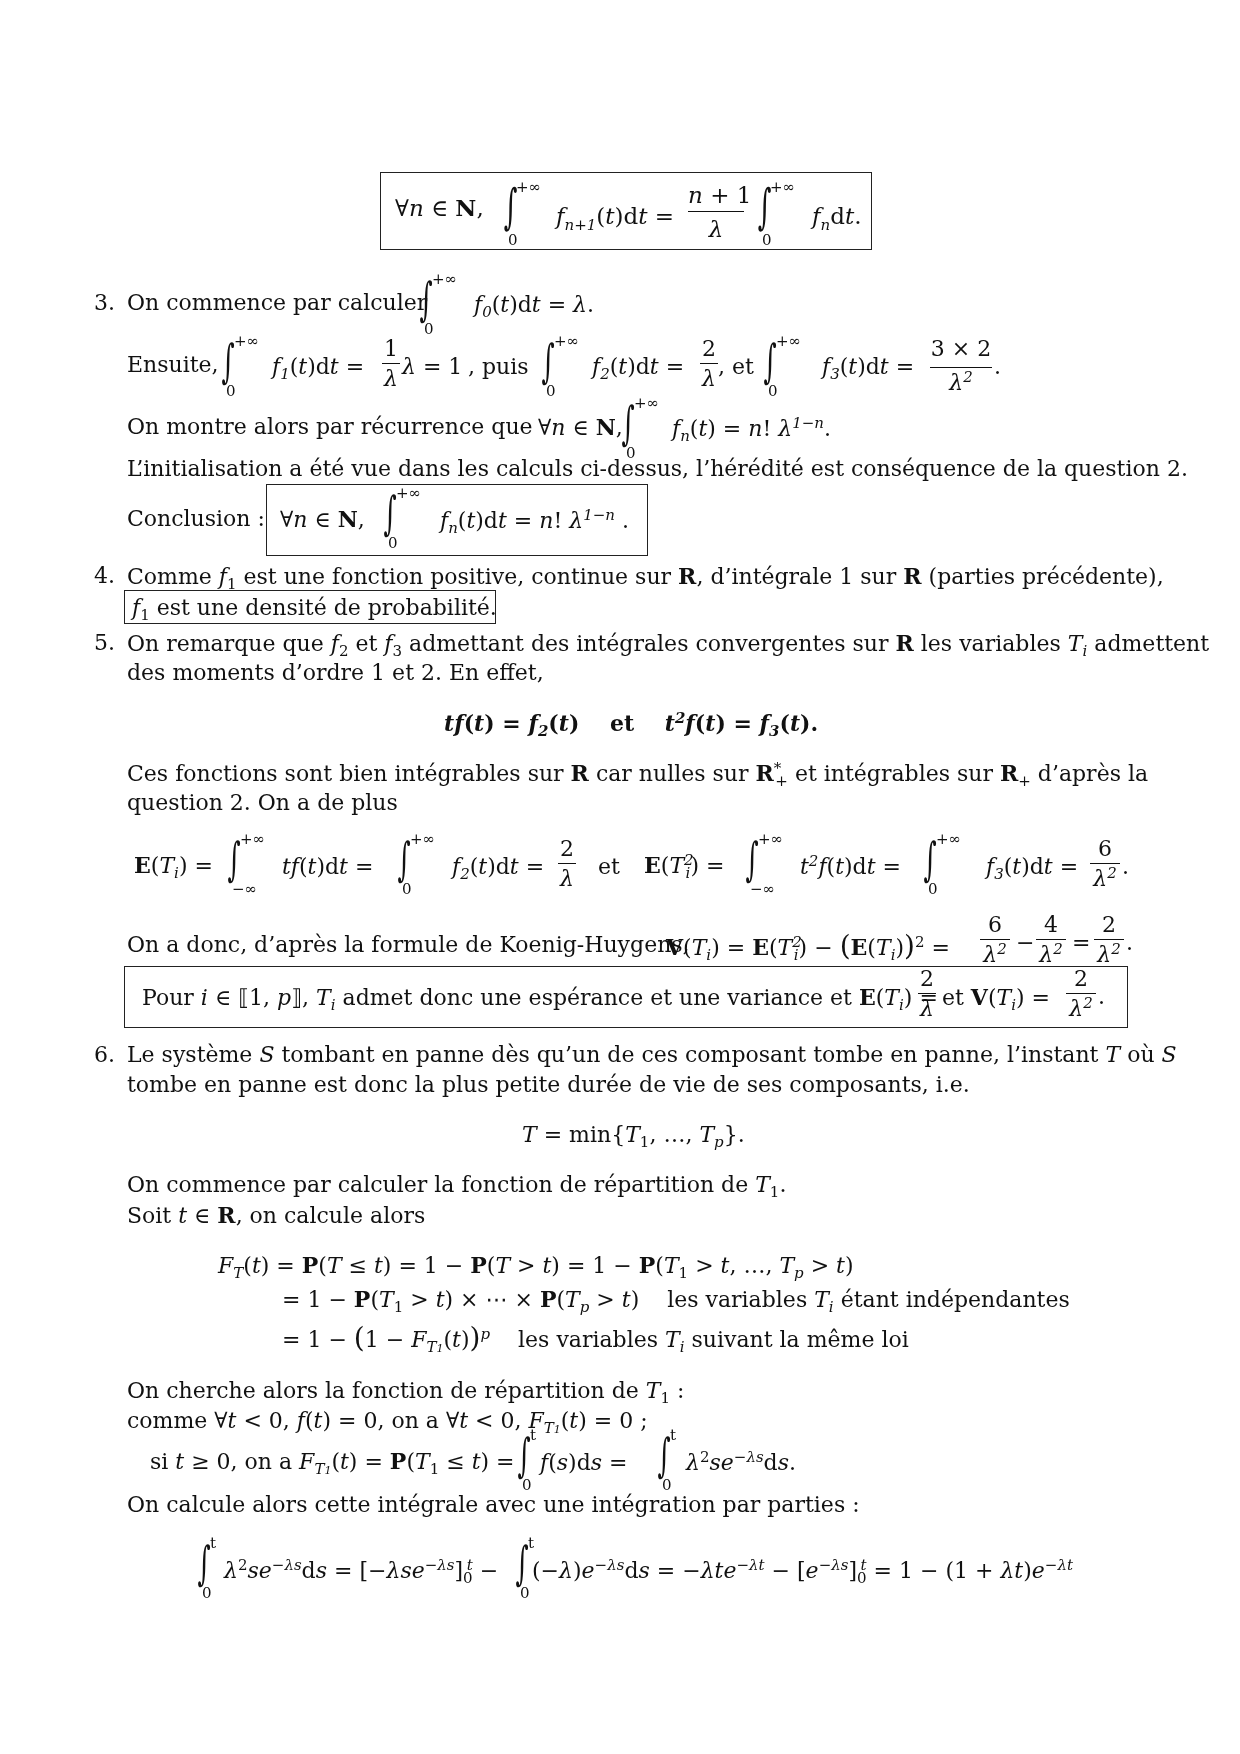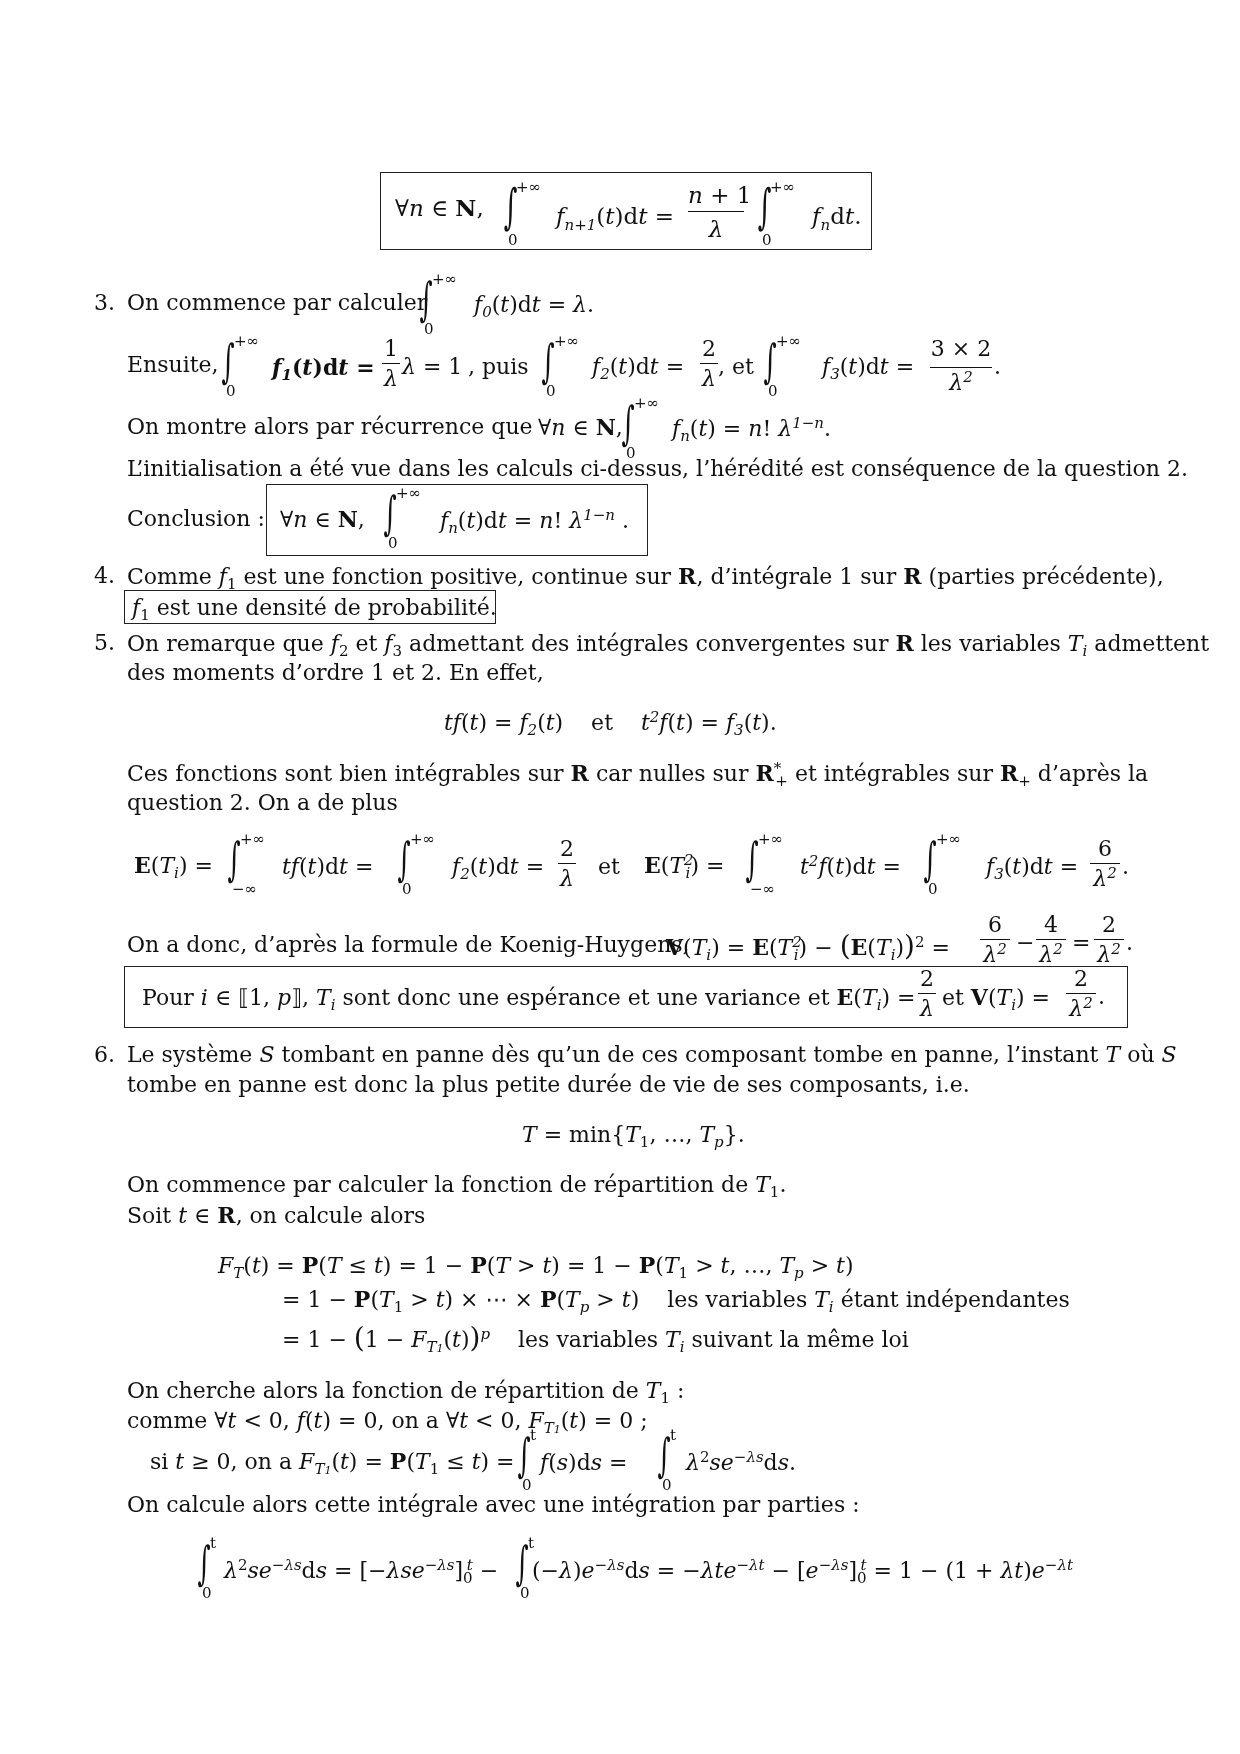--- a/index.html
+++ b/index.html
@@ -40,21 +40,21 @@
 <div class="abs" style="left:127px; top:292px;text-align:center;">On commence par calculer</div>
 <div class="abs" style="left:414px; top:276px; font-size:46px; transform:scaleX(0.55);">∫</div>
 <div class="abs lim" style="left:432px; top:272px;">+∞</div>
 <div class="abs lim" style="left:424px; top:322px;">0</div>
 <div class="abs m" style="left:474px; top:294px;">f<sub>0</sub><span class="up">(</span>t<span class="up">)d</span>t <span class="up">=</span> λ<span class="up">.</span></div>
 
 <div class="abs" style="left:127px; top:354px;">Ensuite,</div>
 <div class="abs" style="left:216px; top:338px; font-size:46px; transform:scaleX(0.55);">∫</div>
 <div class="abs lim" style="left:234px; top:334px;">+∞</div>
 <div class="abs lim" style="left:226px; top:384px;">0</div>
-<div class="abs m" style="left:272px; top:356px;font-weight:bold;">f<sub>1</sub><span class="up">(</span>t<span class="up">)d</span>t <span class="up">=</span></div>
+<div class="abs m" style="left:272px; top:356px;">f<sub>1</sub><span class="up">(</span>t<span class="up">)d</span>t <span class="up">=</span></div>
 <div class="abs" style="left:382px; top:338px; text-align:center; width:18px;">
   <div style="border-bottom:1.3px solid #111; padding-bottom:3px;">1</div>
     <div class="m" style="padding-top:4px;">λ</div>
 </div>
 <div class="abs m" style="left:402px; top:356px;">λ <span class="up">= 1</span></div>
 <div class="abs" style="left:468px; top:356px;">, puis</div>
 <div class="abs" style="left:536px; top:338px; font-size:46px; transform:scaleX(0.55);">∫</div>
 <div class="abs lim" style="left:554px; top:334px;">+∞</div>
 <div class="abs lim" style="left:546px; top:384px;">0</div>
 <div class="abs m" style="left:592px; top:356px;">f<sub>2</sub><span class="up">(</span>t<span class="up">)d</span>t <span class="up">=</span></div>
@@ -108,21 +108,21 @@
 <div class="abs" style="left:127px; top:632px;">
   <span>On remarque que</span>
   <span class="m">f</span><sub>2</sub> et <span class="m">f</span><sub>3</sub>
   <span>admettant des intégrales convergentes sur</span>
   <span class="b">R</span>
   <span>les variables</span>
   <span class="m">T</span><sub class="m">i</sub>
   <span>admettent</span>
 </div>
 <div class="abs" style="left:127px; top:662px;">des moments d’ordre 1 et 2. En effet,</div>
-<div class="abs m" style="left:444px; top:712px;">tf<span class="up">(</span>t<span class="up">) =</span> f<sub>2</sub><span class="up">(</span>t<span class="up">) &nbsp;&nbsp; et &nbsp;&nbsp;</span> t<sup>2</sup>f<span class="up">(</span>t<span class="up">) =</span> f<sub>3</sub><span class="up">(</span>t<span class="up">).</span></div>
+<div class="abs m" style="left:444px; top:712px;font-weight:bold;">tf<span class="up">(</span>t<span class="up">) =</span> f<sub>2</sub><span class="up">(</span>t<span class="up">) &nbsp;&nbsp; et &nbsp;&nbsp;</span> t<sup>2</sup>f<span class="up">(</span>t<span class="up">) =</span> f<sub>3</sub><span class="up">(</span>t<span class="up">).</span></div>
 <div class="abs" style="left:127px; top:762px;">
   <span>Ces fonctions sont bien intégrables sur</span>
   <span class="b">R</span>
   <span>car nulles sur</span>
   <span class="b">R</span><sup>*</sup><sub style="margin-left:-6px;">+</sub>
   <span>et intégrables sur</span>
   <span class="b">R</span><sub>+</sub>
   <span>d’après la</span>
 </div>
 <div class="abs" style="left:127px; top:792px;">question 2. On a de plus</div>
@@ -171,21 +171,21 @@
 <div class="abs" style="left:1094px; top:914px; text-align:center; width:30px;">
   <div style="border-bottom:1.3px solid #111; padding-bottom:3px;">2</div>
     <div class="m" style="padding-top:4px;">λ<sup>2</sup></div>
 </div>
 <div class="abs" style="left:1126px; top:932px;">.</div>
 
 <div class="box" style="left:124px; top:966px; width:1002px; height:60px;"></div>
 <div class="abs" style="left:142px; top:986px;">
   <span>Pour</span>
   <span class="m">i</span> ∈ ⟦1, <span class="m">p</span>⟧, <span class="m">T</span><sub class="m">i</sub>
-  <span>sont donc une espérance et une variance et</span>
+  <span>admet donc une espérance et une variance et</span>
   <span class="b">E</span>(<span class="m">T</span><sub class="m">i</sub>) =
 </div>
 <div class="abs" style="left:918px; top:968px; text-align:center; width:18px;">
   <div style="border-bottom:1.3px solid #111; padding-bottom:3px;">2</div>
     <div class="m" style="padding-top:4px;">λ</div>
 </div>
 <div class="abs" style="left:942px; top:986px;">et <span class="b">V</span>(<span class="m">T</span><sub class="m">i</sub>) =</div>
 <div class="abs" style="left:1066px; top:968px; text-align:center; width:30px;">
   <div style="border-bottom:1.3px solid #111; padding-bottom:3px;">2</div>
     <div class="m" style="padding-top:4px;">λ<sup>2</sup></div>

